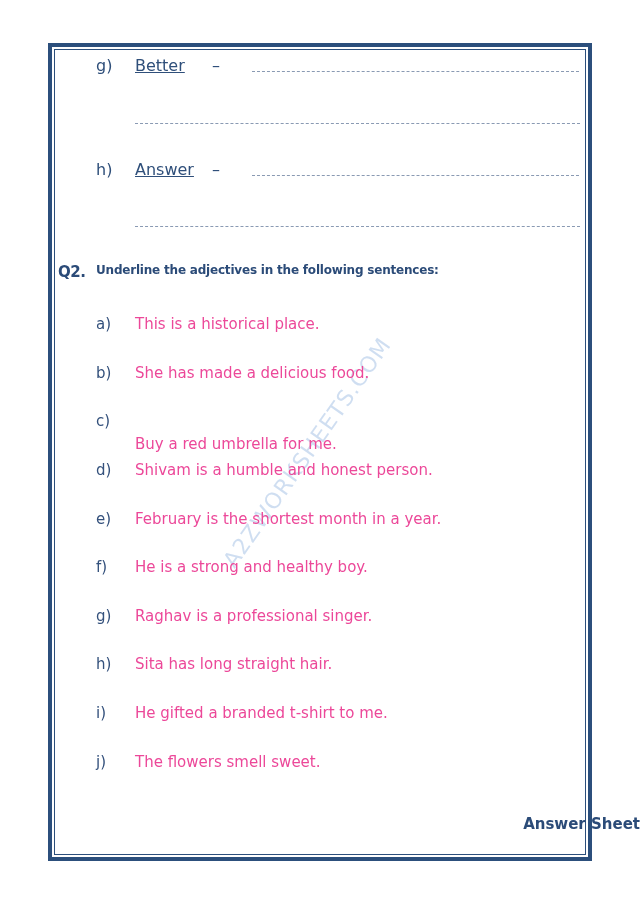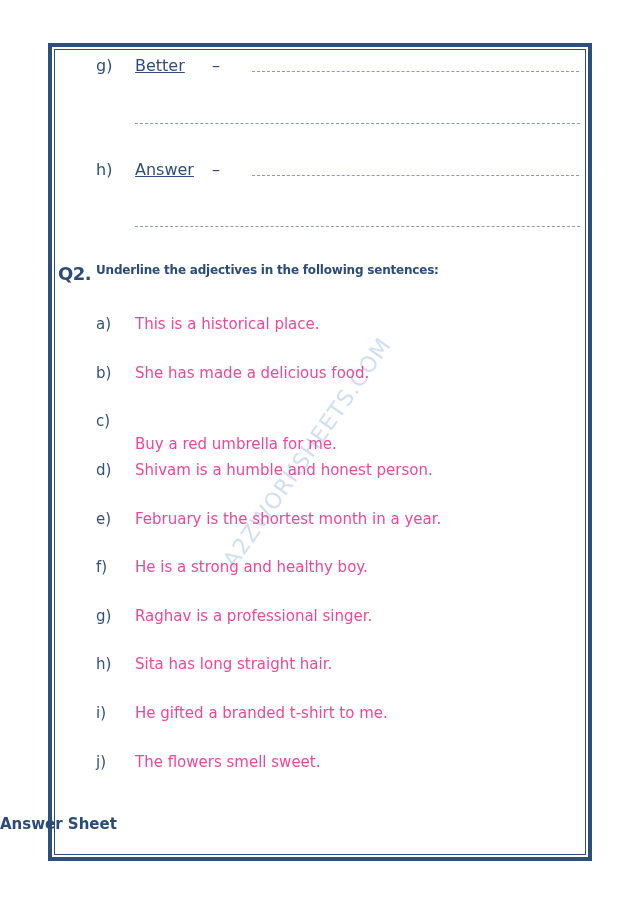--- a/index.html
+++ b/index.html
@@ -6,25 +6,25 @@
   body { width:640px; height:905px; background:#ffffff; position:relative; overflow:hidden;
          font-family:"DejaVu Sans", sans-serif; color:#2f4f7a; }
   .frame-outer { position:absolute; left:48px; top:43px; width:544px; height:818px;
          border:4px solid #2c4f7c; box-sizing:border-box; }
   .frame-inner { position:absolute; left:54px; top:49px; width:532px; height:806px;
          border:1px solid #2c4f7c; box-sizing:border-box; }
   .lbl { position:absolute; left:96px; font-size:16px; line-height:20px; }
   .word { position:absolute; left:135px; font-size:16px; line-height:20px;text-decoration:underline; }
   .dash { position:absolute; left:212px; font-size:16px; line-height:20px; }
   .blank { position:absolute; border-bottom:1.5px dashed #8a9ab3; height:0; }
-  .q2num { position:absolute; left:58px; top:263px; font-size:18px; font-weight:bold; color:#2b4b78; letter-spacing:-0.5px; }
+  .q2num { position:absolute; left:58px; top:263px; font-size:15px; font-weight:bold; color:#2b4b78; letter-spacing:-0.5px; }
   .q2text { position:absolute; left:96px; top:263px; font-size:12px; font-weight:bold; color:#2b4b78; letter-spacing:-0.2px; }
   .sent { position:absolute; left:135px; font-size:15px; line-height:20px; color:#ec4899; white-space:nowrap; }
   .slbl { position:absolute; left:96px; font-size:15px; line-height:20px; color:#34517c; }
-  .footer { position:absolute; left:0; width:640px; top:815px; text-align:left; font-size:15px; font-weight:bold; color:#2b4b78; }
+  .footer { position:absolute; left:0; width:640px; top:815px; text-align:right; font-size:15px; font-weight:bold; color:#2b4b78; }
   .watermark { position:absolute; left:170px; top:440px; font-size:22px; color:#a9c4e6; opacity:0.55;
          transform:rotate(-55deg); transform-origin:center; white-space:nowrap; letter-spacing:1px; }
 </style>
 </head>
 <body>
 
 <div class="frame-outer"></div>
 <div class="frame-inner"></div>
 
 <div class="watermark">A2ZWORKSHEETS.COM</div>

